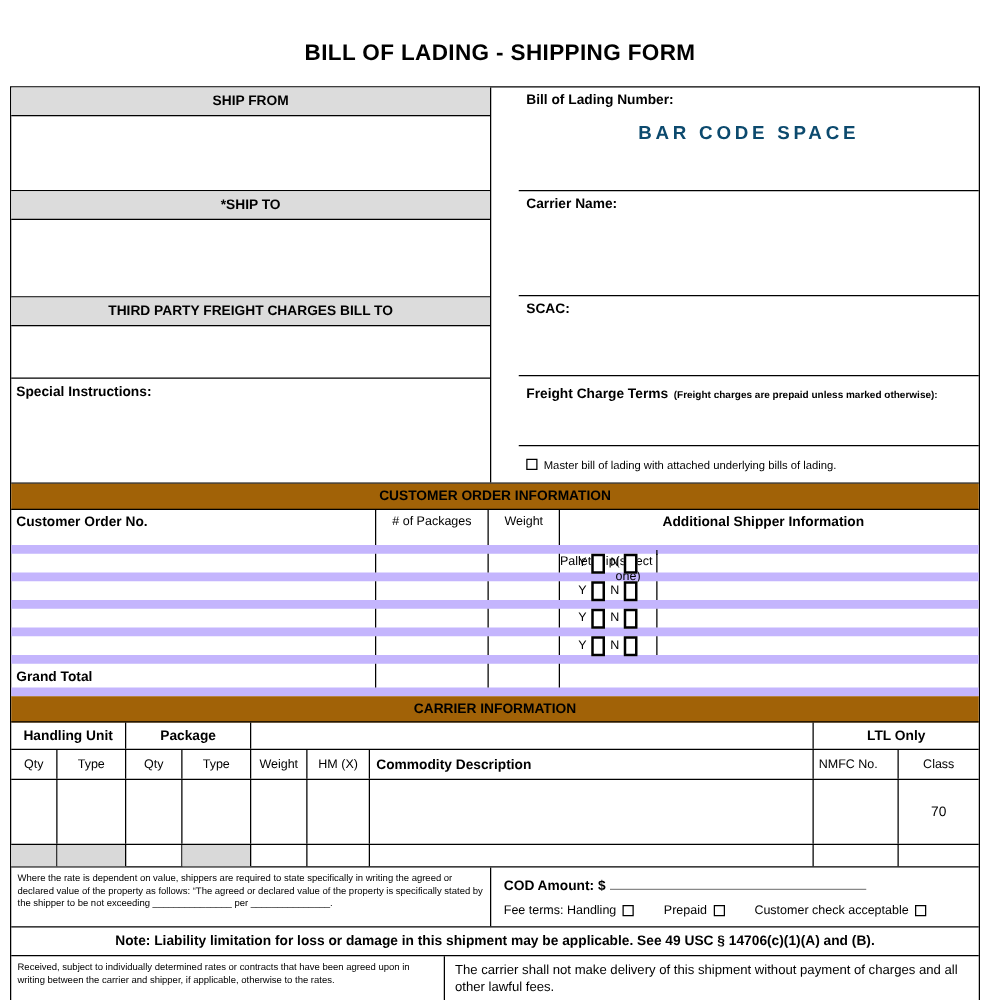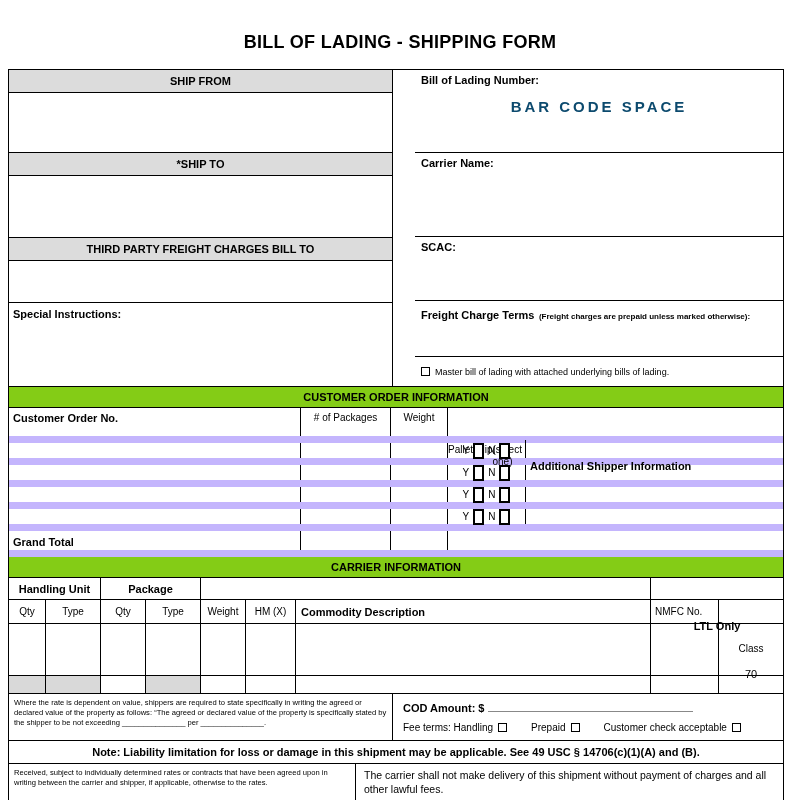--- a/index.html
+++ b/index.html
@@ -25,27 +25,27 @@
   .master-cell { height: 29px; border-bottom: none; display: flex; align-items: center; padding: 0 6px; }
   .lbl { font-weight: bold; font-size: 11px; }
   .barcode { text-align: center; margin-top: 12px; font-weight: bold; font-size: 15px;
     letter-spacing: 3px; color: #0c4a6e; }
   .freight-note { font-weight: bold; font-size: 8px; }
   .chk { display: inline-block; width: 9px; height: 9px; border: 1px solid #000; background: #fff;
     vertical-align: middle; flex: none; }
   .master-text { font-size: 9px; margin-left: 5px; }
 
   
-  .band { background: #84cc16; font-weight: bold; font-size: 11px; text-align: center;
+  .band { background: #a16207; font-weight: bold; font-size: 11px; text-align: center;
     padding: 4px 0; border-bottom: 1px solid #000; }
 
   
   .co-row { display: flex; border-bottom: 7px solid #c4b5fd; }
   .cell { border-right: 1px solid #000; }
-  .cell.last { border-right: none; flex: 1; margin-top: 48px; }
+  .cell.last { border-right: none; flex: 1; }
   .co-c1 { width: 292px; } .co-c2 { width: 90px; } .co-c3 { width: 57px; } .co-c4 { width: 78px; }
   .co-head { height: 35px; }
   .co-head .cell { display: flex; align-items: flex-start; padding-top: 4px; }
   .co-head .c-bold { font-weight: bold; font-size: 11px; padding-left: 4px; }
   .co-head .c-center { justify-content: center; font-size: 10px; }
   .pallet-head { align-items: center; font-size: 9.5px; line-height: 1.2; margin-top: 32px; }
   .co-data { height: 22px; }
   .pallet { display: flex; align-items: center; justify-content: center; gap: 4px; }
   .yn { font-size: 10px; }
   .chk-tall { display: inline-block; width: 11px; height: 16px; border: 2px solid #000; background: #fff; flex: none; }

